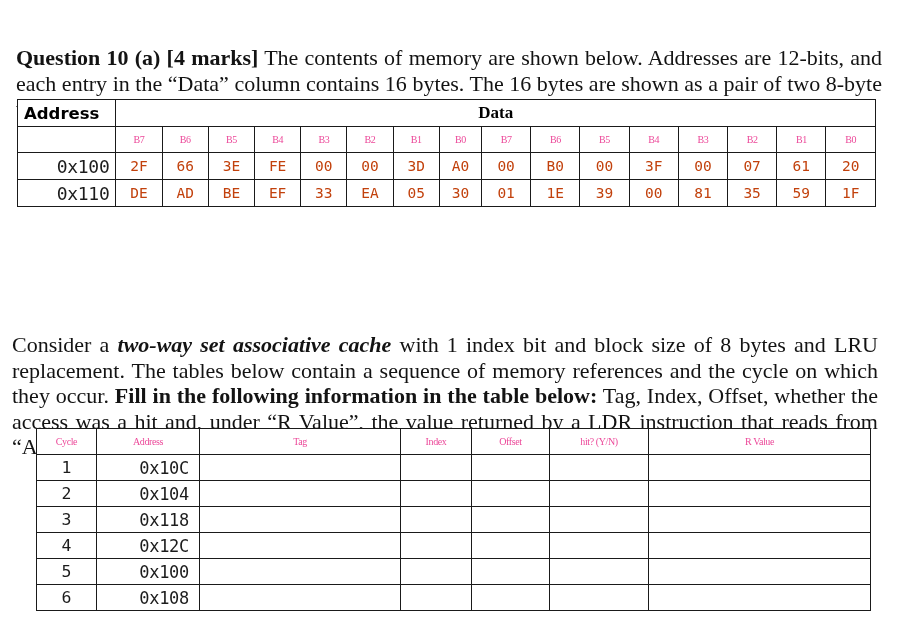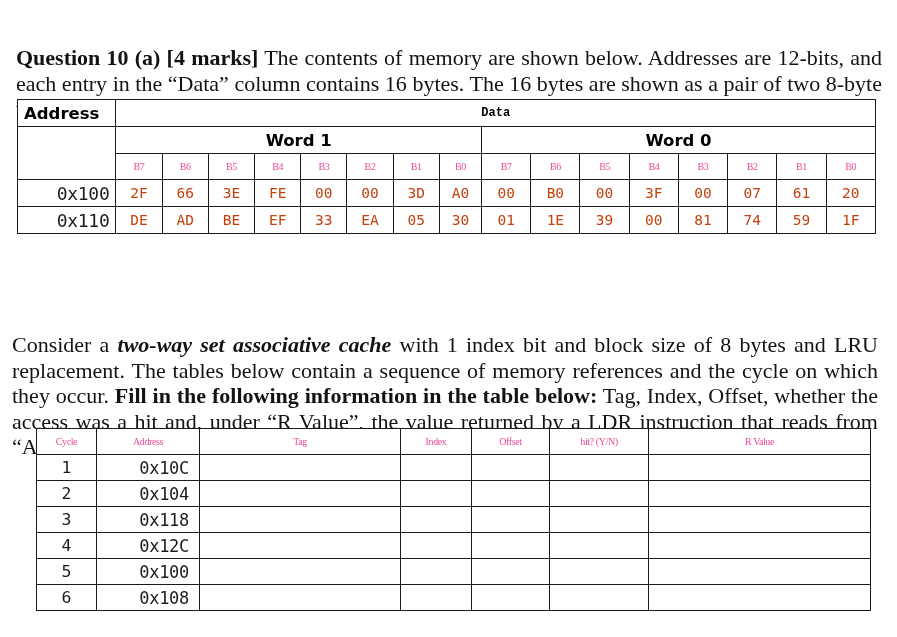--- a/index.html
+++ b/index.html
@@ -95,23 +95,23 @@
     font-size: 16.5px;
     text-align: left;
     padding-left: 6px !important;
   }
   #memory-table .wordhdr {
     font-family: "DejaVu Sans", "Liberation Sans", sans-serif;
     font-weight: bold;
     font-size: 16.5px;
   }
   #memory-table .datahdr {
-    font-family: Liberation Mono, monospace;
+    font-family: Liberation Serif, serif;
     font-weight: bold;
-    font-size: 12px;
+    font-size: 17px;
   }
   #memory-table .blank-left {
     border-left: 1px solid #1a1a1a;
     border-right: 1px solid #1a1a1a;
     border-top: none;
     border-bottom: none;
   }
 
   
   #cycle-table {
@@ -162,25 +162,20 @@
         <col style="width:49px">
       <col style="width:49px">
         <col style="width:49px">
         <col style="width:49px">
         <col style="width:49px">
     </colgroup>
     <tbody>
       <tr>
         <td class="addrhdr">Address</td>
         <td class="datahdr" colspan="16">Data</td>
-      </tr>
-      <tr>
-        <td class="blank-left"></td>
-        <td class="wordhdr" colspan="8">Word 1</td>
-        <td class="wordhdr" colspan="8">Word 0</td>
       </tr>
       <tr class="byterow">
         <td class="blank-left"></td>
         <td class="hdr">B7</td>
         <td class="hdr">B6</td>
         <td class="hdr">B5</td>
         <td class="hdr">B4</td>
         <td class="hdr">B3</td>
         <td class="hdr">B2</td>
         <td class="hdr">B1</td>
@@ -222,21 +217,21 @@
         <td class="mono">EF</td>
         <td class="mono">33</td>
         <td class="mono">EA</td>
         <td class="mono">05</td>
         <td class="mono">30</td>
         <td class="mono">01</td>
         <td class="mono">1E</td>
         <td class="mono">39</td>
         <td class="mono">00</td>
         <td class="mono">81</td>
-        <td class="mono">74</td>
+        <td class="mono">35</td>
         <td class="mono">59</td>
         <td class="mono">1F</td>
       </tr>
     </tbody>
   </table>
 
   <p class="prose" id="cache-paragraph"><span>Consider a </span><i class="bi">two-way set associative cache</i><span> with 1 index bit and block size of 8 bytes and LRU replacement.  The tables below contain a sequence of memory references and the cycle on which they occur.  </span><b>Fill in the following information in the table below:</b><span>  Tag, Index, Offset, whether the access was a hit and, under “R Value”, the value returned by a LDR instruction that reads from “Address”.</span></p>
 
   <table class="grid" id="cycle-table">
     <colgroup>

